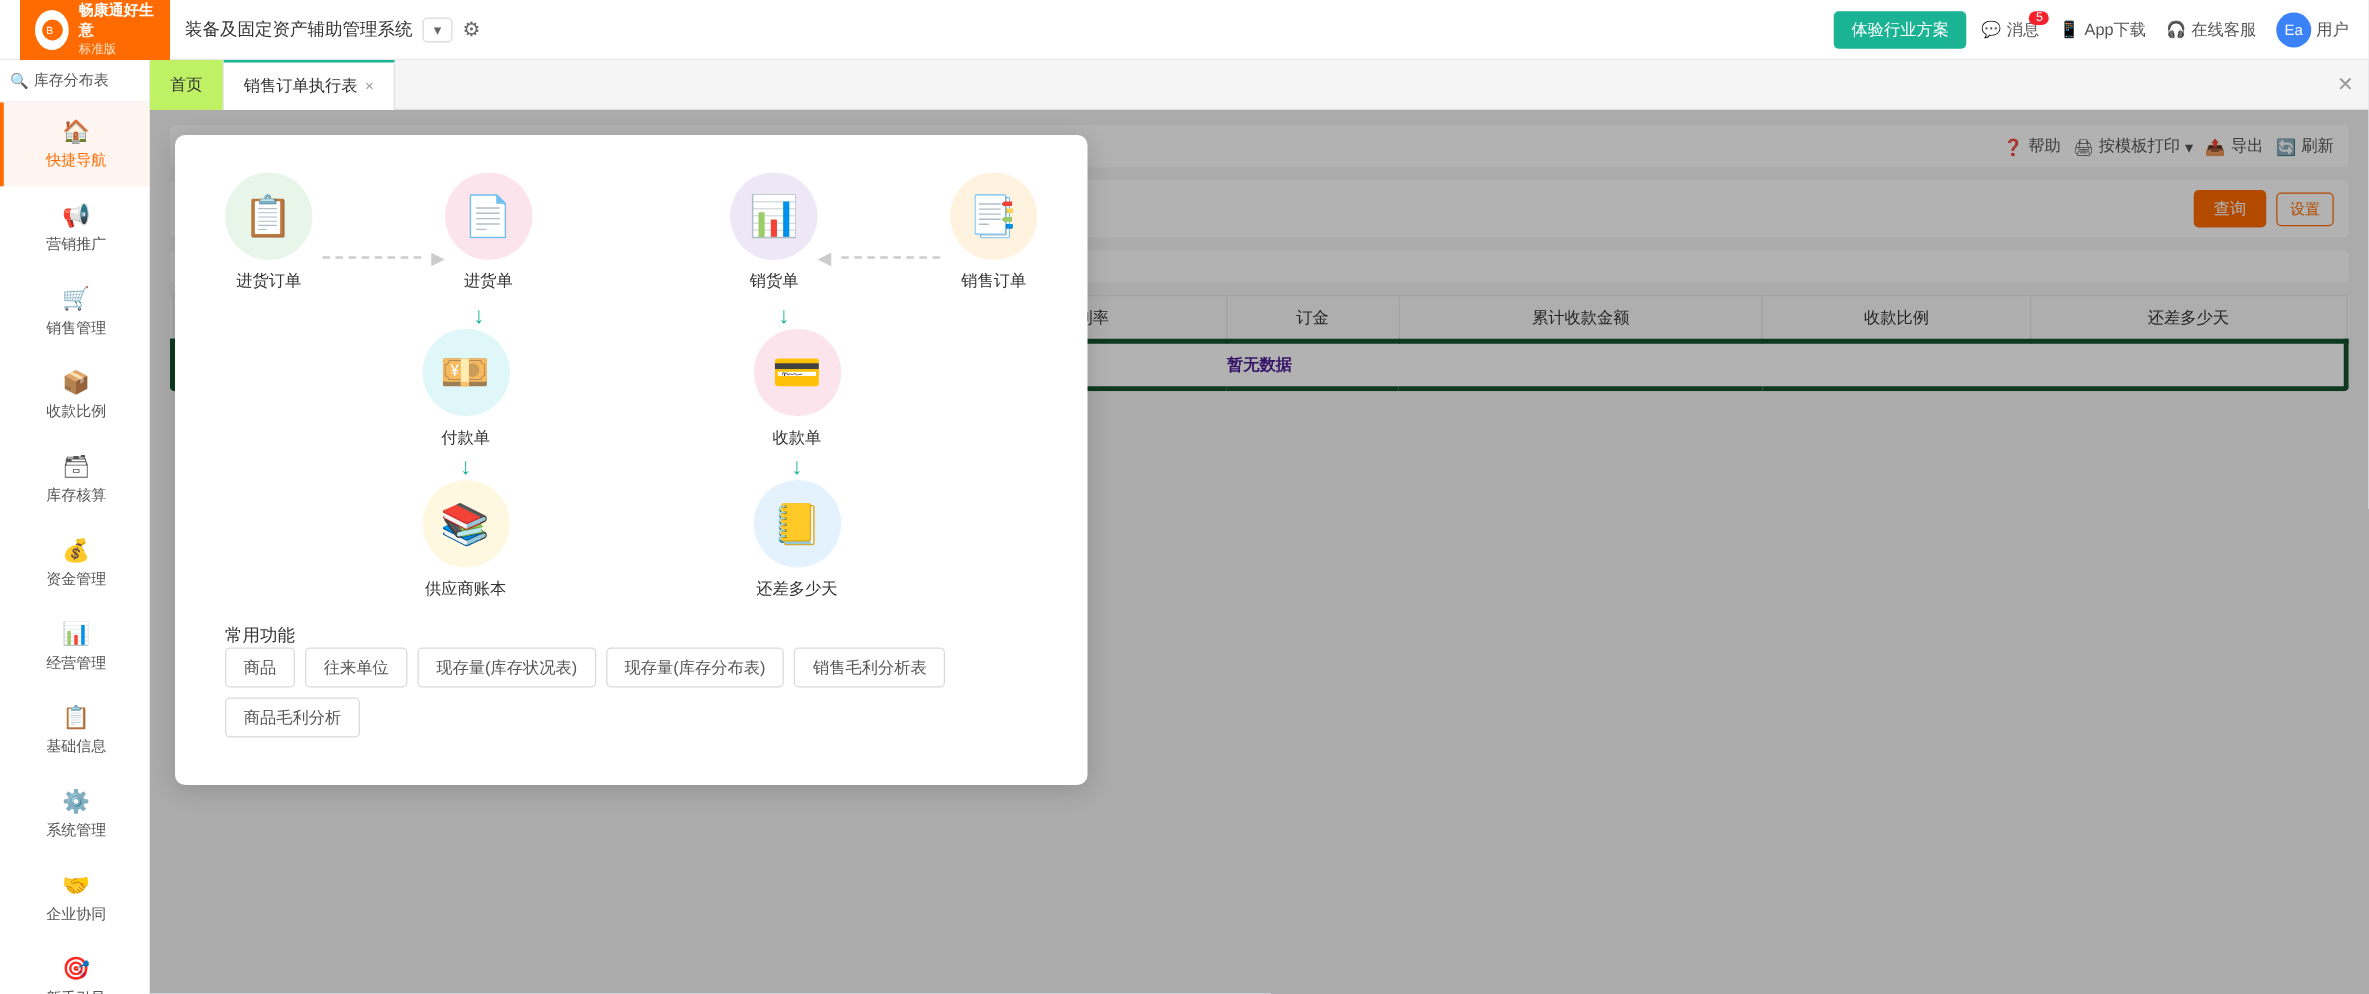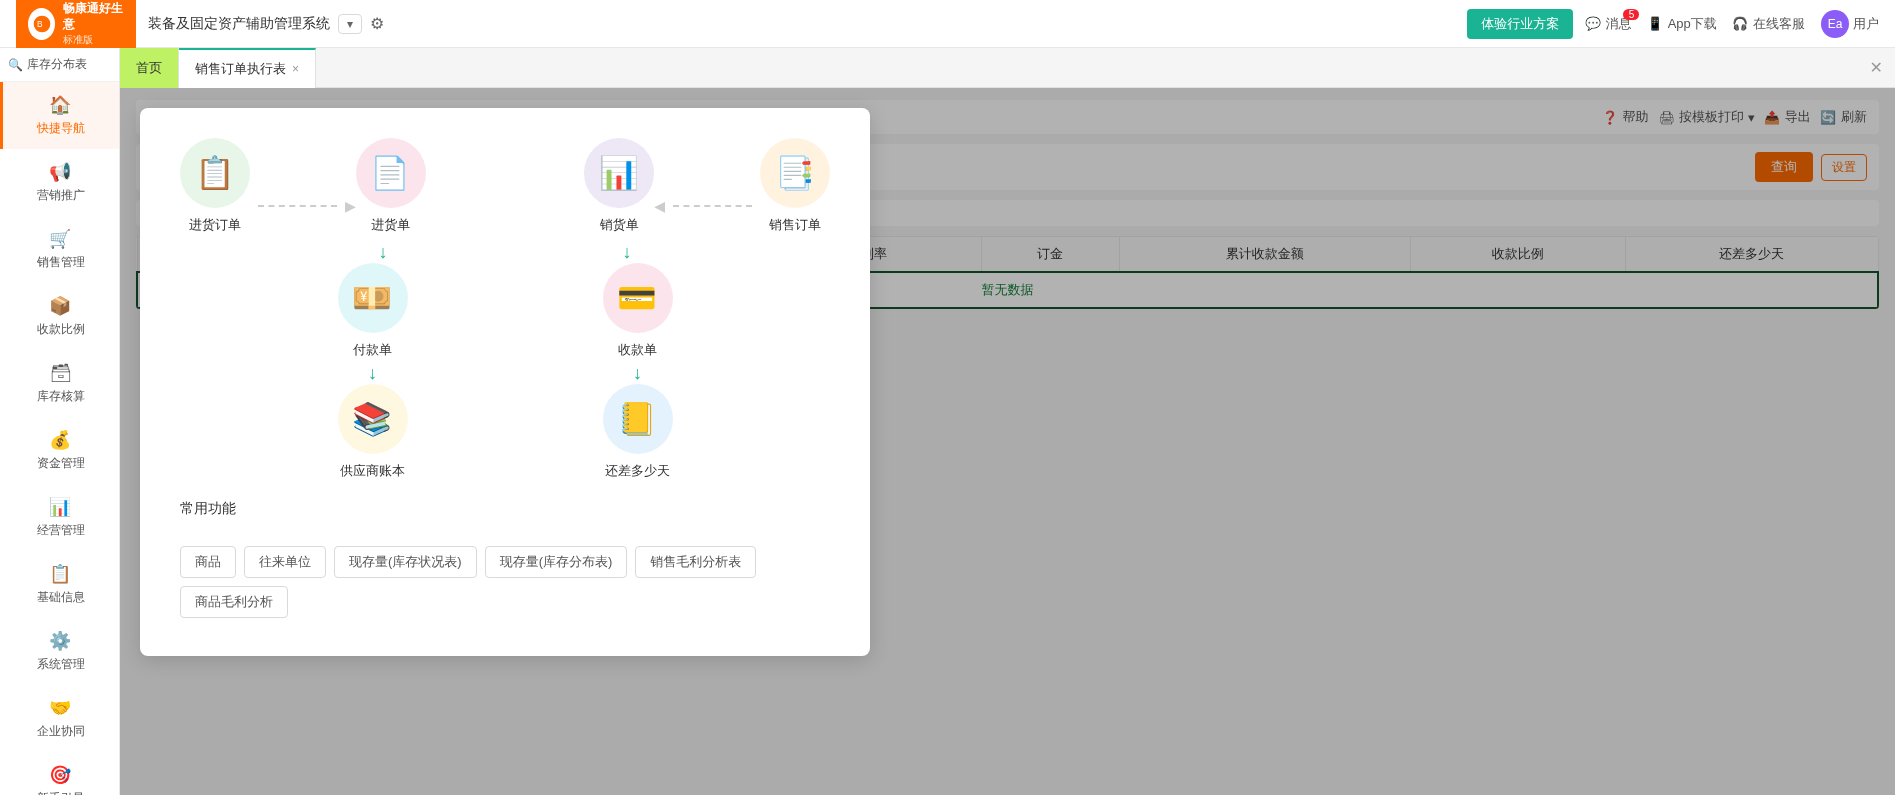--- a/index.html
+++ b/index.html
@@ -17,21 +17,21 @@
     .logo-icon { width: 32px; height: 32px; background: #fff; border-radius: 50%; display: flex; align-items: center; justify-content: center; }
     .logo-icon svg { width: 20px; height: 20px; }
     .logo-text { font-size: 11px; line-height: 1.3; }
     .system-name { flex: 1; display: flex; align-items: center; gap: 8px; color: #333; font-size: 14px; font-weight: 500; }
     .system-name .dropdown-btn { background: none; border: 1px solid #d9d9d9; border-radius: 4px; padding: 2px 8px; cursor: pointer; color: #666; font-size: 12px; display: flex; align-items: center; gap: 4px; }
     .gear-btn { background: none; border: none; cursor: pointer; color: #666; font-size: 16px; }
     .experience-btn { background: #1ab394; color: #fff; border: none; border-radius: 4px; padding: 6px 14px; cursor: pointer; font-size: 13px; }
     .header-right { display: flex; align-items: center; gap: 16px; margin-left: auto; }
     .header-icon-item { display: flex; align-items: center; gap: 4px; color: #555; cursor: pointer; font-size: 13px; position: relative; }
     .badge { background: #f5222d; color: #fff; border-radius: 8px; font-size: 10px; padding: 0 4px; min-width: 16px; text-align: center; position: absolute; top: -6px; right: -8px; }
-    .user-avatar { width: 28px; height: 28px; border-radius: 50%; background: #8b5cf6; display: flex; align-items: center; justify-content: center; color: #fff; font-size: 12px; }
+    .user-avatar { width: 28px; height: 28px; border-radius: 50%; background: #3b82f6; display: flex; align-items: center; justify-content: center; color: #fff; font-size: 12px; }
 
     
     .main-layout { display: flex; height: calc(795px - 48px); }
 
     
     .sidebar { width: 120px; background: #fff; border-right: 1px solid #e8e8e8; display: flex; flex-direction: column; overflow-y: auto; }
     .sidebar-item { display: flex; flex-direction: column; align-items: center; padding: 12px 8px; cursor: pointer; color: #555; font-size: 12px; gap: 4px; border-left: 3px solid transparent; }
     .sidebar-item.active { background: #fff5f0; color: #ff6b00; border-left-color: #ff6b00; }
     .sidebar-item .icon { font-size: 18px; }
     .sidebar-search { display: flex; align-items: center; gap: 4px; padding: 8px; color: #555; cursor: pointer; font-size: 12px; border-bottom: 1px solid #f0f0f0; }
@@ -59,21 +59,21 @@
     
     .filter-row { display: flex; align-items: center; gap: 8px; background: #fff; padding: 8px 12px; border-radius: 4px; margin-bottom: 10px; flex-wrap: wrap; }
     .filter-input { border: 1px solid #d9d9d9; border-radius: 4px; padding: 4px 8px; font-size: 13px; color: #999; height: 30px; }
     .filter-select { border: 1px solid #d9d9d9; border-radius: 4px; padding: 4px 8px; font-size: 13px; color: #999; height: 30px; min-width: 120px; }
     .more-conditions { color: #1ab394; font-size: 13px; cursor: pointer; }
 
     
     .table-area { background: #fff; border-radius: 4px; overflow: auto; }
     .data-table { width: 100%; border-collapse: collapse; }
     .data-table th { background: #fafafa; border: 1px solid #e8e8e8; padding: 8px 10px; font-size: 13px; color: #333; font-weight: 500; white-space: nowrap; }
-    .data-table td { border: 2px solid #14532d; padding: 8px 10px; font-size: 13px; color: #15803d; white-space: nowrap; }
+    .data-table td { border: 4px solid #14532d; padding: 8px 10px; font-size: 13px; color: #4c1d95; white-space: nowrap; font-weight: bold; }
     .empty-data { text-align: center; padding: 40px; color: #999; font-size: 13px; }
 
     
     .modal-overlay { position: absolute; top: 0; left: 0; right: 0; bottom: 0; background: rgba(0,0,0,0.3); z-index: 100; display: flex; align-items: flex-start; justify-content: flex-start; }
     .modal-box { background: #fff; border-radius: 8px; margin: 20px; width: 730px; max-height: 560px; overflow: hidden; position: relative; box-shadow: 0 4px 20px rgba(0,0,0,0.15); }
     .modal-content { padding: 30px 40px; }
     .flow-node { display: flex; flex-direction: column; align-items: center; gap: 8px; }
     .flow-circle { width: 70px; height: 70px; border-radius: 50%; display: flex; align-items: center; justify-content: center; font-size: 28px; }
     .flow-label { font-size: 13px; color: #333; text-align: center; }
 
@@ -81,21 +81,21 @@
     .circle-red { background: #fce4ec; color: #e91e63; }
     .circle-purple { background: #ede7f6; color: #9c27b0; }
     .circle-orange { background: #fff3e0; color: #ff9800; }
     .circle-teal { background: #e0f7fa; color: #00bcd4; }
     .circle-pink { background: #fce4ec; color: #e91e63; }
     .circle-amber { background: #fff8e1; color: #ffc107; }
     .circle-blue { background: #e3f2fd; color: #2196f3; }
 
     
     .common-functions { margin-top: 10px; }
-    .common-title { font-size: 14px; color: #333; font-weight: 500; margin-bottom: 28px; }
+    .common-title { font-size: 14px; color: #333; font-weight: 500; margin-bottom: 0; }
     .function-btns { display: flex; flex-wrap: wrap; gap: 8px; margin-bottom: 8px; }
     .func-btn { border: 1px solid #d9d9d9; background: #fff; border-radius: 4px; padding: 6px 14px; font-size: 13px; color: #555; cursor: pointer; }
   </style>
 </head>
 <body>
 
 <div class="top-header">
   <div class="logo-area">
     <div class="logo-icon">
       <svg viewBox="0 0 24 24" fill="#ff6b00">

